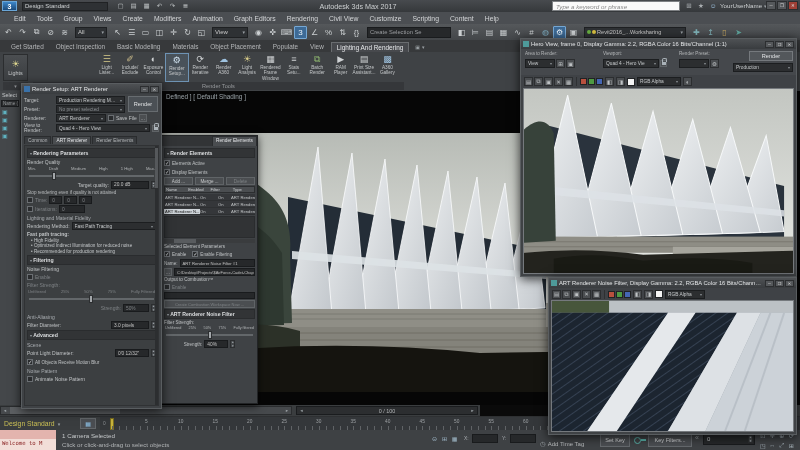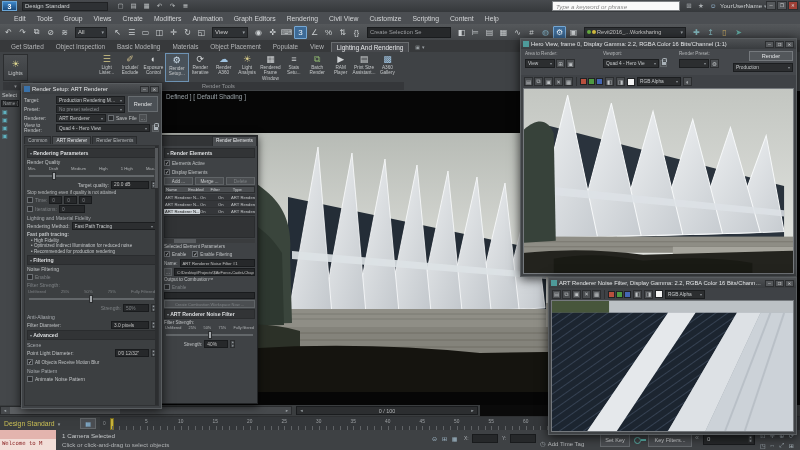--- a/index.html
+++ b/index.html
@@ -236,20 +236,21 @@
       </div>
     <div class="qat" data-name="quick-access-toolbar">
 
     <span data-name="new-scene-icon">▢</span>
         <span data-name="open-file-icon">▤</span>
         <span data-name="save-file-icon">▦</span>
         <span data-name="undo-small-icon">↶</span>
         <span data-name="redo-small-icon">↷</span>
         <span data-name="project-folder-icon">≣</span>
       </div>
+    <div class="app-title ab" data-name="app-title">Autodesk 3ds Max 2017</div>
     <input class="search ab" data-name="search-input" placeholder="Type a keyword or phrase" style="">
     <div class="user-wrap ab" data-name="account-area">
       <span class="tb-ico" data-name="apps-icon">⊞</span>
       <span class="tb-ico" data-name="favorites-icon">★</span>
       <span class="tb-ico" data-name="user-avatar-icon" style="color:#9fc3e0">☺</span>
       <span class="uname" data-name="username-dropdown">YourUserName</span>
       <span class="dda" data-name="chevron-down-icon">▾</span>
       <span class="tb-ico" data-name="help-icon">?</span>
     </div>
     <div class="wbs ab" data-name="window-controls">

